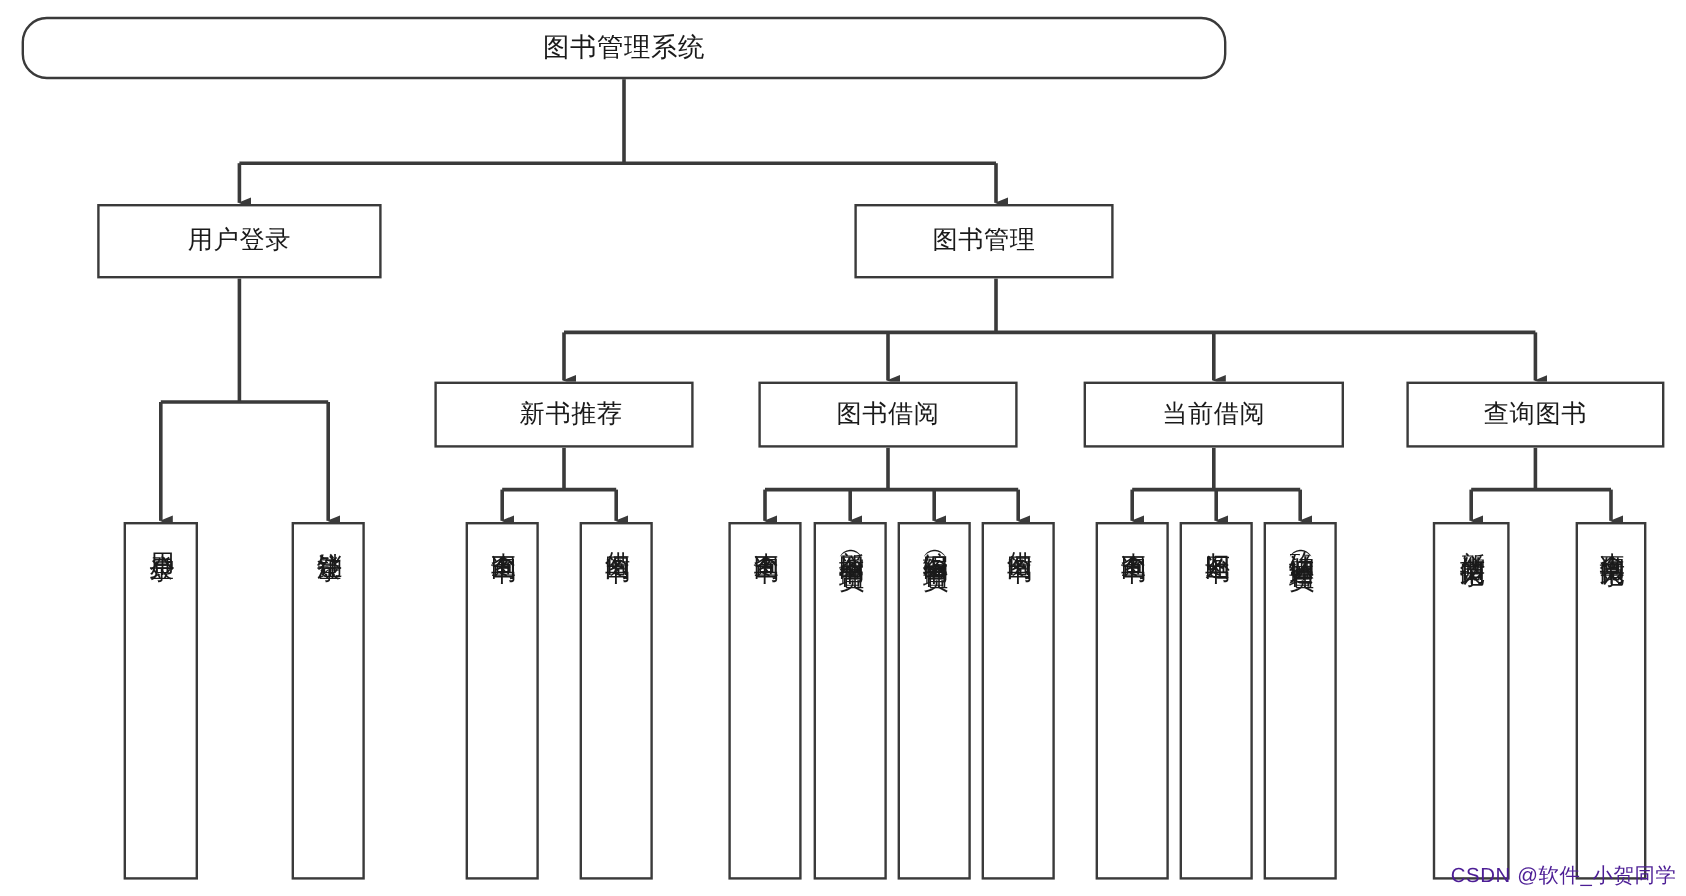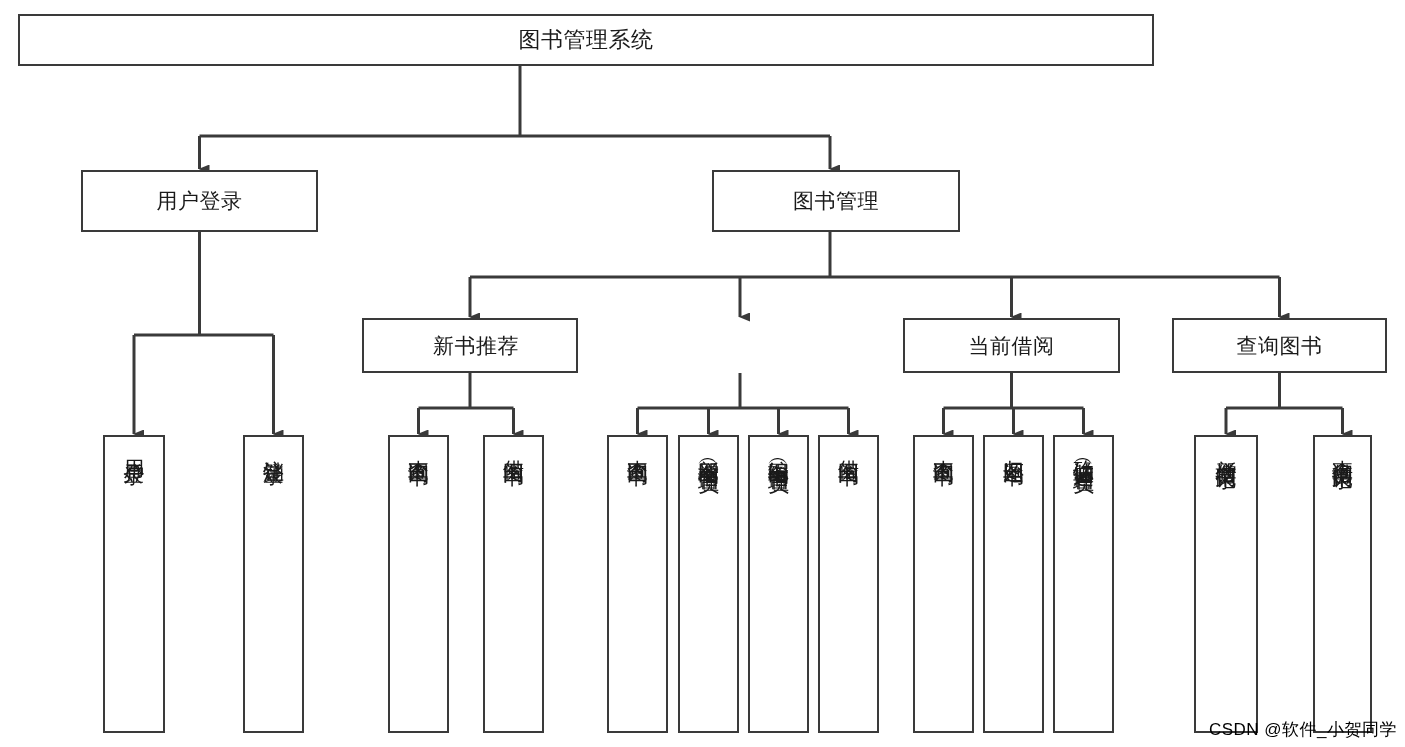--- a/index.html
+++ b/index.html
@@ -58,21 +58,21 @@
     white-space: nowrap;
   }
   .node.root {
     font-size: 22px;
   }
   #watermark {
     position: absolute;
     right: 8px;
     bottom: 6px;
     font-size: 17px;
-    color: #000000;
+    color: #4c1d95;
     white-space: nowrap;
     letter-spacing: 0.5px;
     user-select: none;
   }
 </style>
 </head>
 <body>
 
 <div id="diagram-root">
 
@@ -112,33 +112,36 @@
         <line x1="943.5" y1="408" x2="943.5" y2="434" marker-end="url(#arrowhead)"></line>
         <line x1="1013.5" y1="408" x2="1013.5" y2="434" marker-end="url(#arrowhead)"></line>
         <line x1="1083.5" y1="408" x2="1083.5" y2="434" marker-end="url(#arrowhead)"></line>
         <line x1="1279.5" y1="373" x2="1279.5" y2="408"></line>
         <line x1="1226" y1="408" x2="1342.5" y2="408"></line>
         <line x1="1226" y1="408" x2="1226" y2="434" marker-end="url(#arrowhead)"></line>
         <line x1="1342.5" y1="408" x2="1342.5" y2="434" marker-end="url(#arrowhead)"></line>
       </g>
   </svg>
 
-  <div class="node root horizontal" style="left: 18px; top: 14px; width: 1136px; height: 52px;">
+  <div class="node root horizontal" style="left: 18px; top: 14px; width: 1004px; height: 52px; border-radius: 21px;">
     <span class="node-label">图书管理系统</span>
   </div>
 
   <div class="node horizontal" style="left: 81px; top: 170px; width: 237px; height: 62px;">
     <span class="node-label">用户登录</span>
   </div>
-  <div class="node horizontal" style="left: 712px; top: 170px; width: 248px; height: 62px; text-align: right;">
+  <div class="node horizontal" style="left: 712px; top: 170px; width: 216px; height: 62px; text-align: right;">
     <span class="node-label">图书管理</span>
   </div>
 
   <div class="node horizontal" style="left: 362px; top: 318px; width: 216px; height: 55px; padding-left: 12px;">
     <span class="node-label">新书推荐</span>
+  </div>
+  <div class="node horizontal" style="left: 632px; top: 318px; width: 216px; height: 55px;">
+    <span class="node-label">图书借阅</span>
   </div>
   <div class="node horizontal" style="left: 903px; top: 318px; width: 217px; height: 55px;">
     <span class="node-label">当前借阅</span>
   </div>
   <div class="node horizontal" style="left: 1172px; top: 318px; width: 215px; height: 55px;">
     <span class="node-label">查询图书</span>
   </div>
 
   <div class="node vertical" style="left: 103px; top: 435px; width: 62px; height: 298px;">
     <span class="node-label">用户登录</span>

